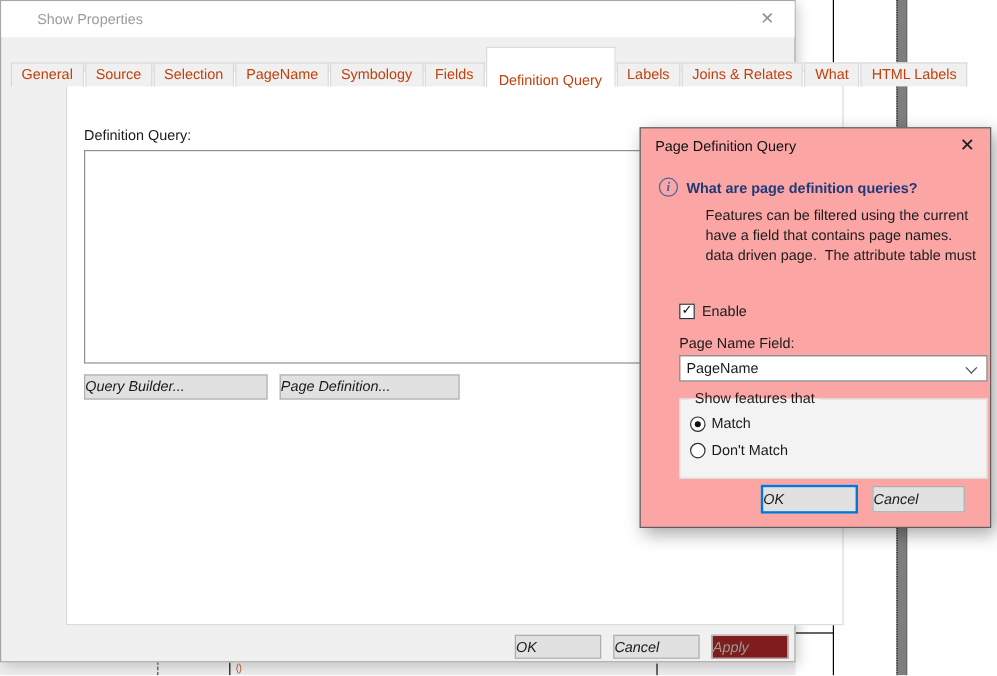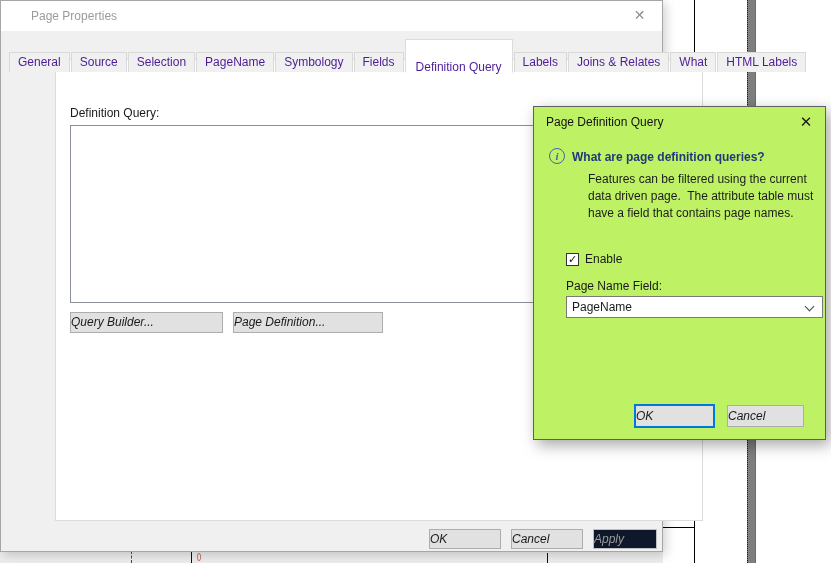--- a/index.html
+++ b/index.html
@@ -21,43 +21,43 @@
   
   .lp-window { position: absolute; left: 0; top: 0; width: 663px; height: 552px;
     background: #f0f0f0; border: 1px solid #a6a6a6; box-shadow: 3px 3px 10px rgba(0,0,0,0.18); }
   .lp-titlebar { position: absolute; left: 0; top: 0; width: 100%; height: 30px; background: #fff; }
   .lp-title { position: absolute; left: 30px; top: 0; line-height: 30px; color: #9b9b9b; }
   .lp-close { position: absolute; right: 0; top: 0; width: 45px; height: 29px; text-align: center;
     line-height: 29px; color: #8f8f8f; font-size: 14px; background: #fff; cursor: default; }
 
   .lp-tabs { position: absolute; left: 8px; top: 37px; display: flex; align-items: flex-end; z-index: 3; }
   .lp-tab { height: 20px; line-height: 19px; padding: 0 8px; background: #f0f0f0;
-    border: 1px solid #d9d9d9; border-bottom: none; margin-right: 1px; white-space: nowrap; color: #4c1d95; }
+    border: 1px solid #d9d9d9; border-bottom: none; margin-right: 1px; white-space: nowrap; color: #c2410c; }
   .lp-tab.selected { height: 23px; line-height: 22px; padding: 16px 10px; background: #fff;
     border: 1px solid #dcdcdc; border-bottom: 1px solid #fff; position: relative; top: 1px; z-index: 4; }
 
   .lp-page { position: absolute; left: 8px; top: 58px; width: 648px; height: 462px;
     background: #fff; border: 1px solid #dcdcdc; z-index: 2; margin-left: 46px; }
   .lp-defquery-label { position: absolute; left: 14px; top: 46px; }
   .lp-query-box { position: absolute; left: 14px; top: 65px; width: 472px; height: 178px;
     background: #fff; border: 1px solid #8b8f98; resize: none; outline: none;
     font-family: "Liberation Sans", sans-serif; font-size: 12px; }
   .btn { display: inline-block; background: #e1e1e1; border: 1px solid #adadad; color: #1a1a1a;
     text-align: left; font-size: 12px; font-family: "Liberation Sans", sans-serif; cursor: default; font-style: italic; }
   .lp-btn-querybuilder { position: absolute; left: 14px; top: 252px; width: 153px; height: 21px; line-height: 19px; }
   .lp-btn-pagedef { position: absolute; left: 177px; top: 252px; width: 150px; height: 21px; line-height: 19px; }
 
   .lp-btn-ok    { position: absolute; left: 428px; top: 528px; width: 72px; height: 20px; line-height: 18px; }
   .lp-btn-cancel{ position: absolute; left: 510px; top: 528px; width: 72px; height: 20px; line-height: 18px; }
   .lp-btn-apply { position: absolute; left: 592px; top: 528px; width: 64px; height: 20px; line-height: 18px;
-    background: #0f172a; border-color: #c0c0c0; color: #9a9a9a; }
+    background: #7f1d1d; border-color: #c0c0c0; color: #9a9a9a; }
 
   
   .pdq-dialog { position: absolute; left: 533px; top: 106px; width: 293px; height: 334px;
-    background: #bef264; border: 1px solid #5f5f5f; box-shadow: 4px 5px 14px rgba(0,0,0,0.35); z-index: 10; }
+    background: #fca5a5; border: 1px solid #5f5f5f; box-shadow: 4px 5px 14px rgba(0,0,0,0.35); z-index: 10; }
   .pdq-title { position: absolute; left: 12px; top: 0; line-height: 30px; color: #111; }
   .pdq-close { position: absolute; right: 8px; top: 4px; width: 22px; height: 22px; text-align: center;
     line-height: 22px; color: #1a1a1a; font-size: 15px; cursor: default; }
   .pdq-info-icon { position: absolute; left: 15px; top: 41px; width: 16px; height: 16px; border-radius: 50%;
     border: 1px solid #4066a5; color: #4066a5; text-align: center; line-height: 14px;
     font-family: "Liberation Serif", serif; font-style: italic; font-weight: bold; font-size: 11px; }
   .pdq-heading { position: absolute; left: 38px; top: 43px; font-weight: bold; color: #1e3a7a; }
   .pdq-body { position: absolute; left: 38px; top: 64px; width: 252px; line-height: 17px; color: #1c1c1c; }
   .pdq-body div { white-space: pre; margin-left: 16px; }
 
@@ -95,21 +95,21 @@
   <div class="bg-gray-strip"></div>
   <div class="bg-hline"></div>
   <div class="bg-bottom-band"></div>
   <div class="bg-dashline"></div>
   <div class="bg-vline2"></div>
   <div class="bg-vline3"></div>
   <div class="bg-map-glyph">⟨⟩</div>
 
   <div class="lp-window">
     <div class="lp-titlebar">
-      <span class="lp-title">Page Properties</span>
+      <span class="lp-title">Show Properties</span>
       <span class="lp-close">✕</span>
     </div>
 
     <div class="lp-tabs">
       <div class="lp-tab">General</div>
       <div class="lp-tab">Source</div>
       <div class="lp-tab">Selection</div>
       <div class="lp-tab">PageName</div>
       <div class="lp-tab">Symbology</div>
       <div class="lp-tab">Fields</div>
@@ -133,33 +133,44 @@
   </div>
 
   <div class="pdq-dialog">
     <span class="pdq-title">Page Definition Query</span>
     <span class="pdq-close">✕</span>
 
     <div class="pdq-info-icon">i</div>
     <div class="pdq-heading">What are page definition queries?</div>
     <div class="pdq-body">
       <div>Features can be filtered using the current</div>
+      <div>have a field that contains page names.</div>
       <div>data driven page.  The attribute table must</div>
-      <div>have a field that contains page names.</div>
     </div>
 
     <div class="pdq-enable-row">
       <span class="checkbox">✓</span>
       <span class="pdq-enable-label">Enable</span>
     </div>
 
     <div class="pdq-field-label">Page Name Field:</div>
     <div class="pdq-combo">
       <span>PageName</span>
       <span class="combo-chevron"></span>
     </div>
 
+    <fieldset class="pdq-group">
+      <legend>Show features that</legend>
+      <div class="radio-row">
+        <span class="radio selected"></span>
+        <span class="radio-label">Match</span>
+      </div>
+      <div class="radio-row">
+        <span class="radio"></span>
+        <span class="radio-label">Don't Match</span>
+      </div>
+    </fieldset>
 
     <div class="btn pdq-btn-ok">OK</div>
     <div class="btn pdq-btn-cancel">Cancel</div>
   </div>
 
 </div>
 
 </body></html>

